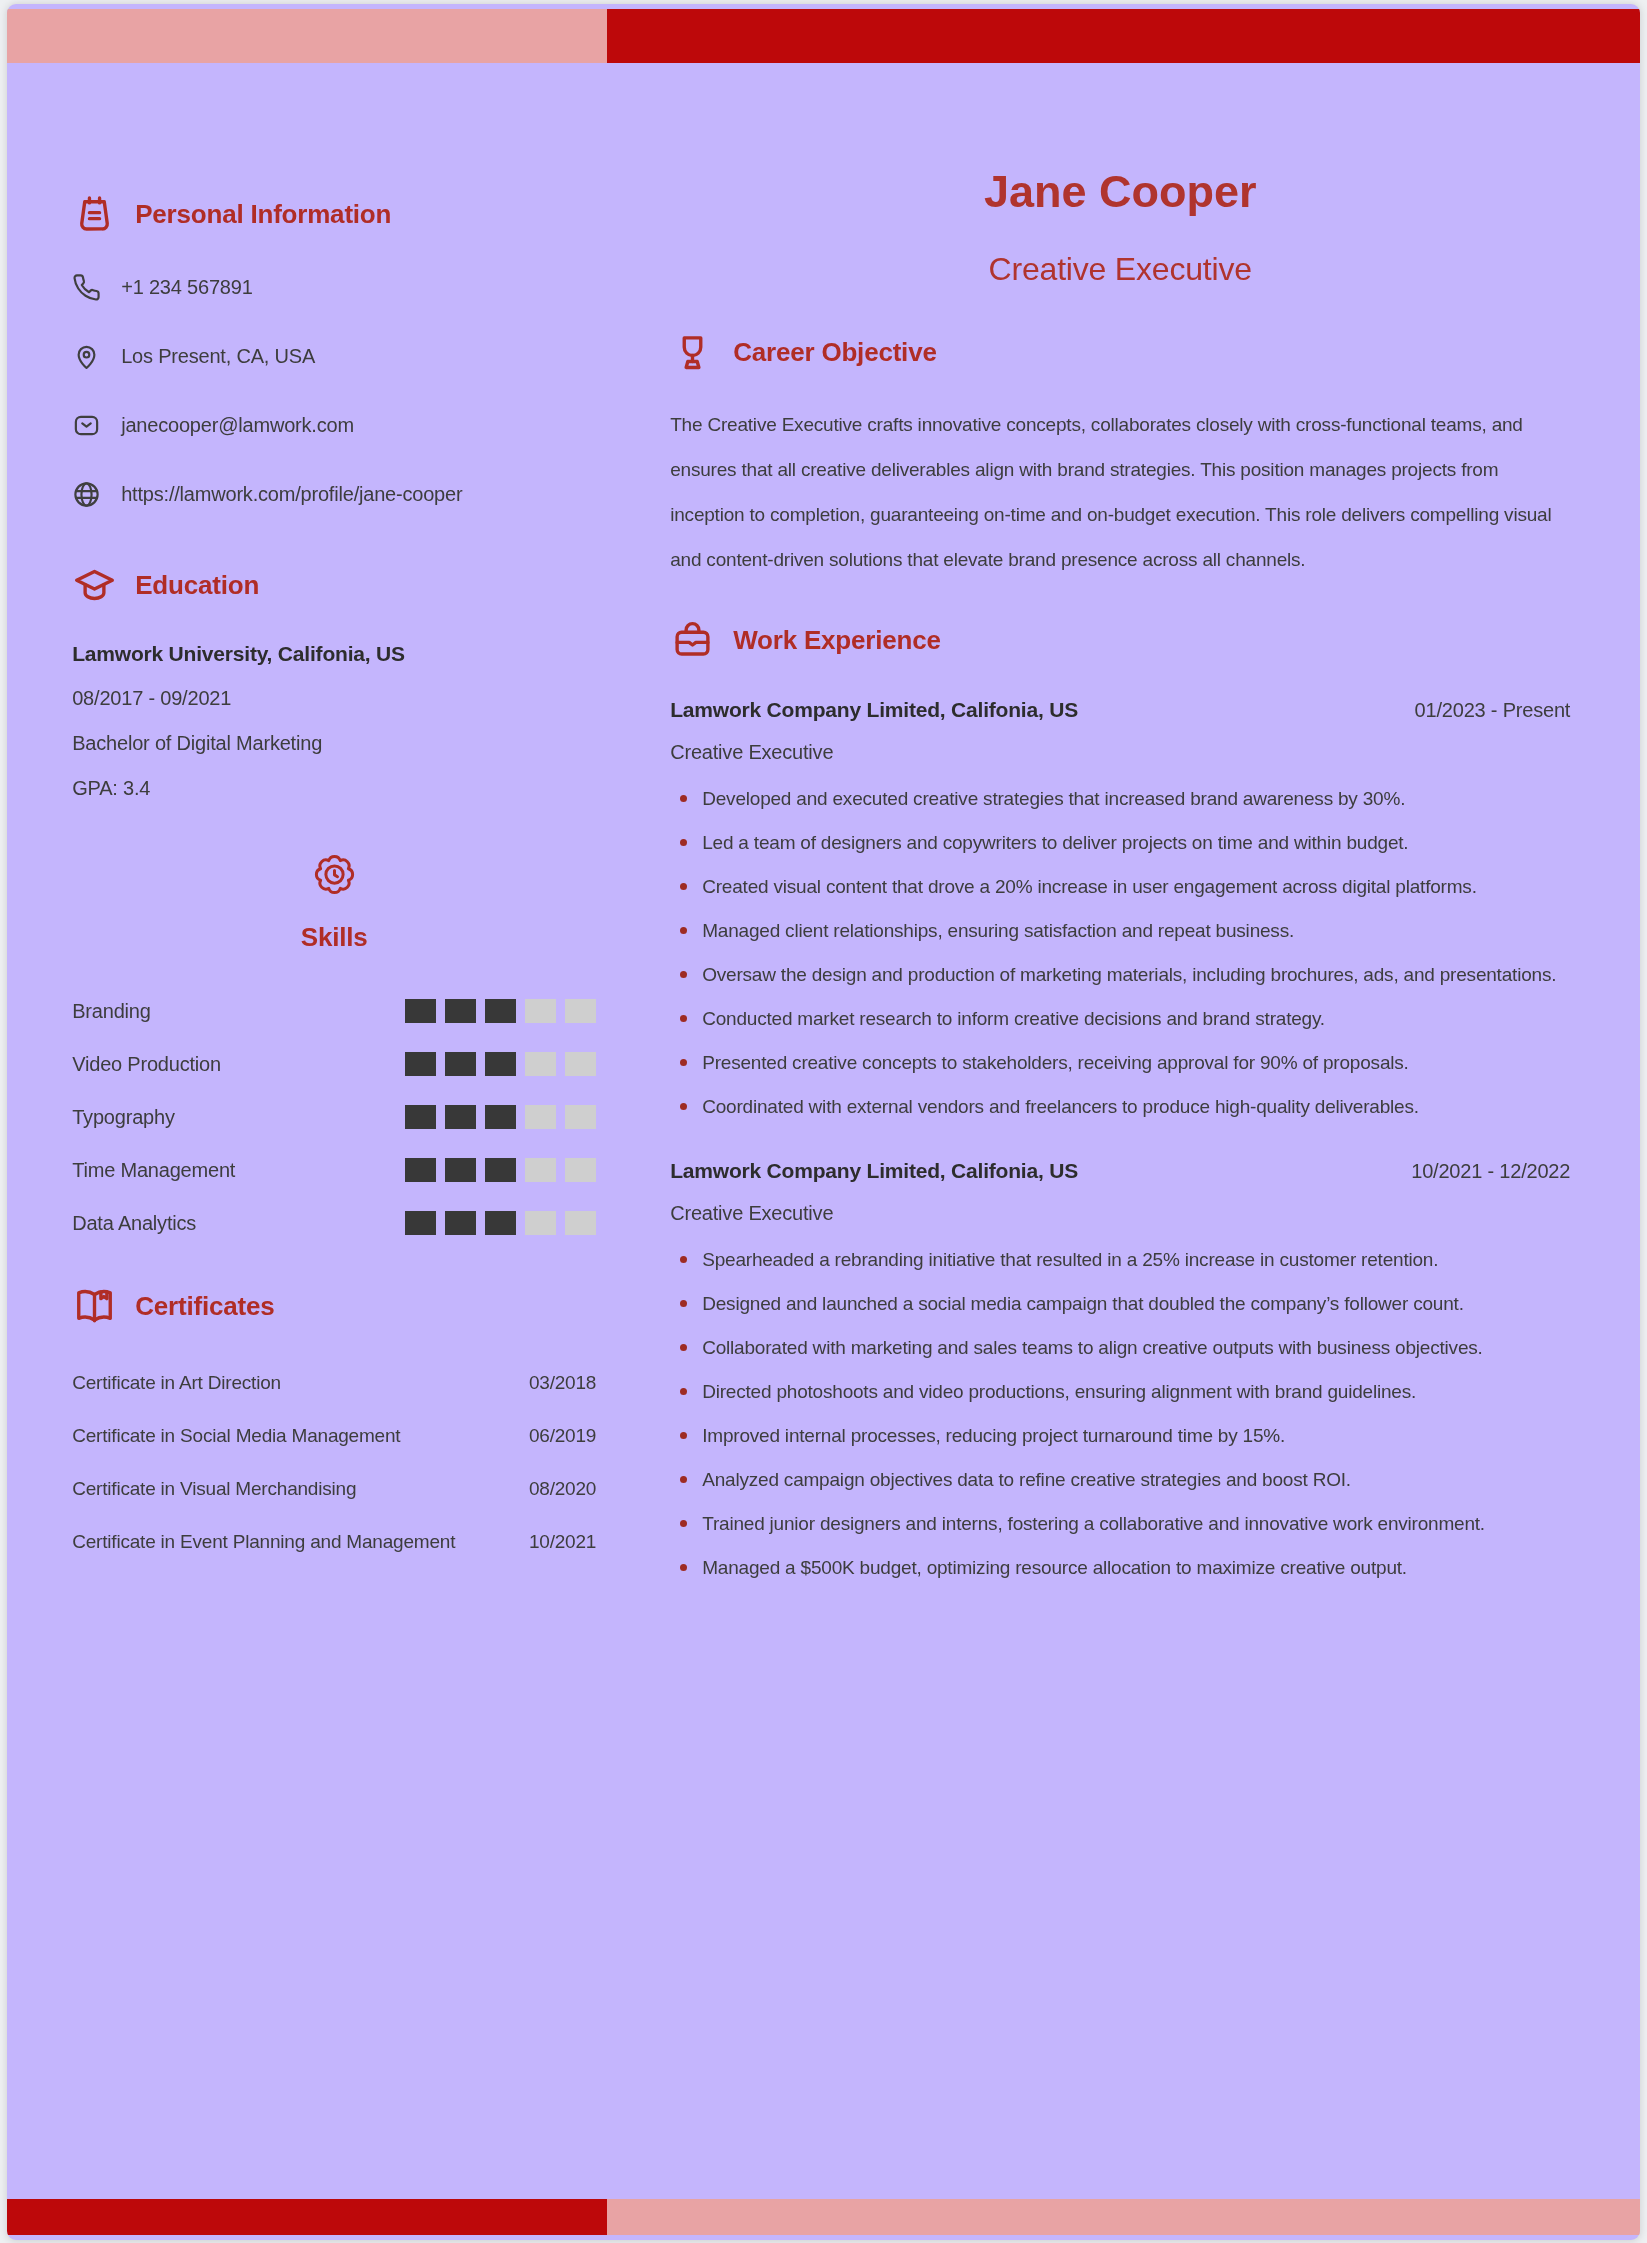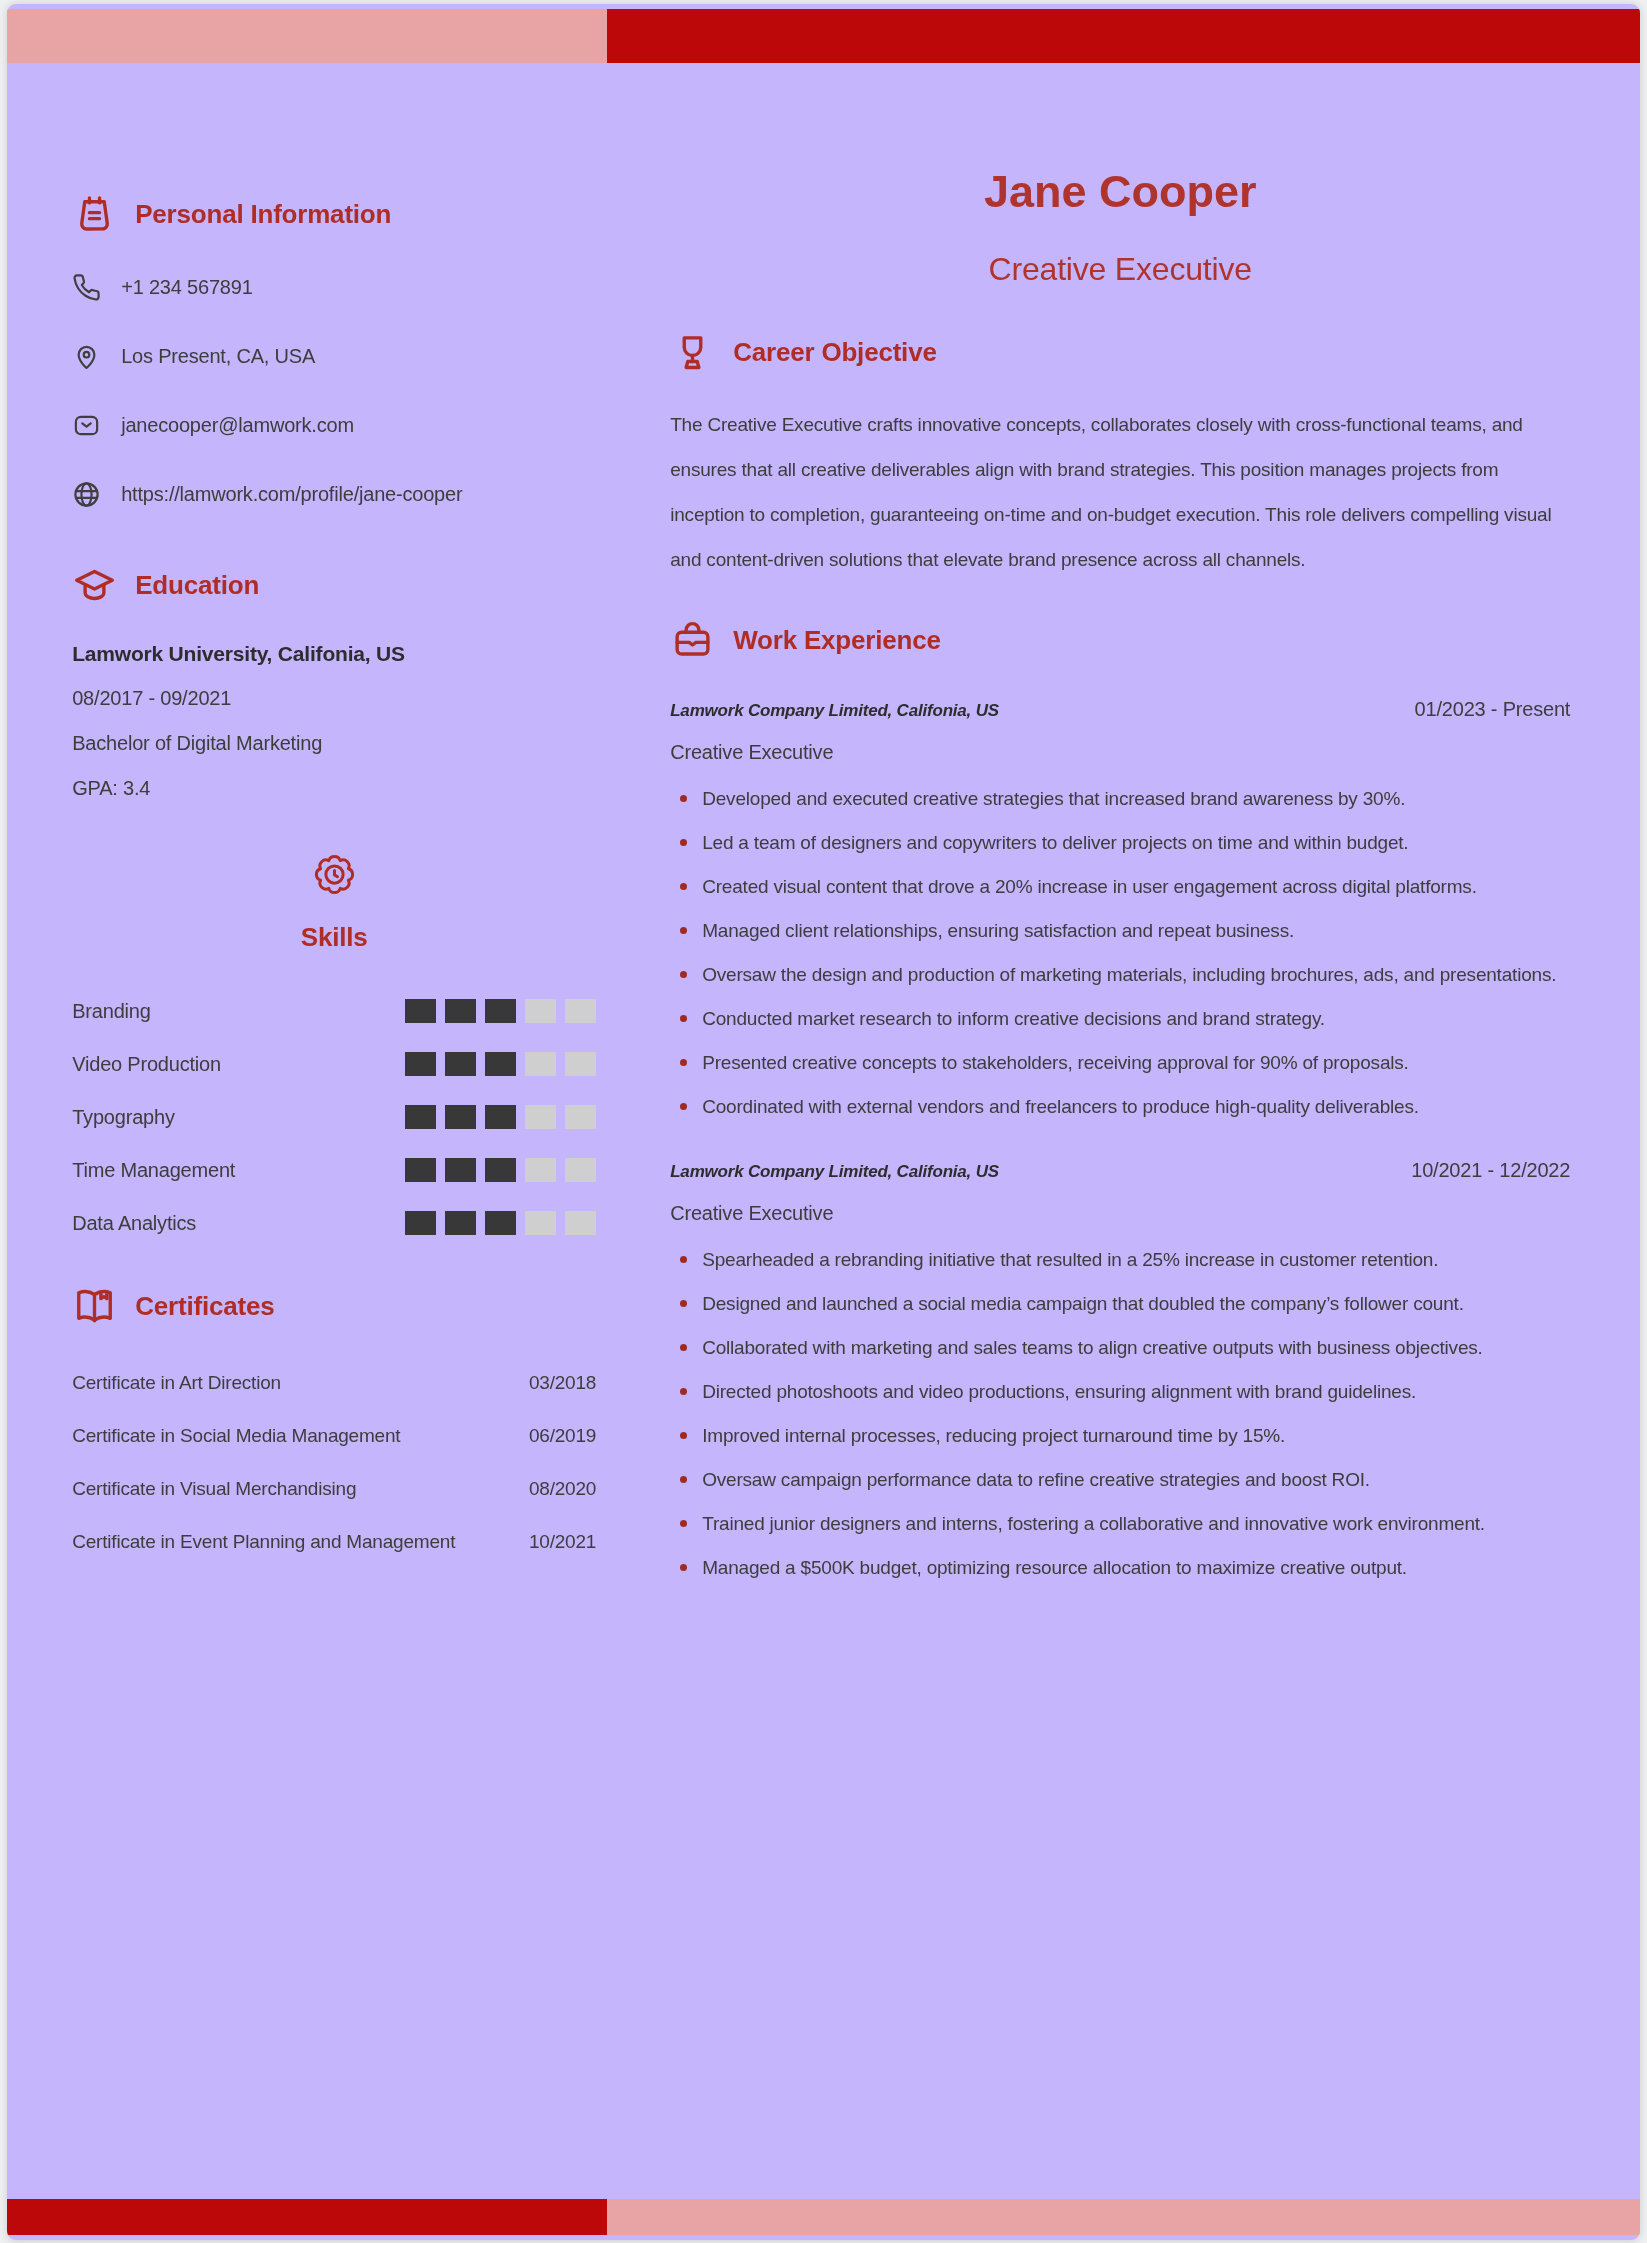--- a/index.html
+++ b/index.html
@@ -67,21 +67,21 @@
 
   
   .name{font-size:45px;line-height:54px;font-weight:bold;color:var(--nred,#b0342e);text-align:center;margin-top:94px;letter-spacing:0;}
   .subtitle{font-size:32px;line-height:40px;color:var(--nred,#b0342e);text-align:center;margin-top:14.4px;}
   .mt-co{margin-top:41px;}
   .objective{margin-top:27px;font-size:19px;line-height:45px;color:var(--text,#3d3d3d);}
   .mt-we{margin-top:36px;}
   .job{margin-top:32px;}
   .job + .job{margin-top:27px;}
   .job-head{display:flex;justify-content:space-between;align-items:baseline;line-height:29px;}
-  .job-company{font-size:17px;font-weight:bold;color:var(--btext,#2d2d2d);font-style:italic;}
+  .job-company{font-size:21px;font-weight:bold;color:var(--btext,#2d2d2d);}
   .job-dates{font-size:20px;color:var(--text,#3d3d3d);flex:0 0 auto;margin-left:31px;}
   .job-role{font-size:20px;color:var(--text,#3d3d3d);line-height:27px;margin-top:14.4px;}
   .bullets{list-style:none;margin:10.8px 0 0;padding:0;}
   .bullets li{position:relative;padding-left:32px;font-size:19px;line-height:44px;color:var(--text,#3d3d3d);}
   .bullets li::before{
     content:"";position:absolute;left:10px;top:18px;width:7.2px;height:7.2px;border-radius:50%;
     background:var(--bullet,#9e2b23);
   }
 </style>
 </head>
@@ -310,21 +310,21 @@
             <span class="job-dates">10/2021 - 12/2022</span>
           </div>
           <div class="job-role">Creative Executive</div>
           <ul class="bullets">
 
           <li>Spearheaded a rebranding initiative that resulted in a 25% increase in customer retention.</li>
             <li>Designed and launched a social media campaign that doubled the company’s follower count.</li>
             <li>Collaborated with marketing and sales teams to align creative outputs with business objectives.</li>
             <li>Directed photoshoots and video productions, ensuring alignment with brand guidelines.</li>
             <li>Improved internal processes, reducing project turnaround time by 15%.</li>
-            <li>Oversaw campaign performance data to refine creative strategies and boost ROI.</li>
+            <li>Analyzed campaign objectives data to refine creative strategies and boost ROI.</li>
             <li>Trained junior designers and interns, fostering a collaborative and innovative work environment.</li>
             <li>Managed a $500K budget, optimizing resource allocation to maximize creative output.</li>
           </ul>
         </article>
       </div>
 
   </main>
 
   <div class="bar bar-bottom">
     <div class="seg-red"></div>

